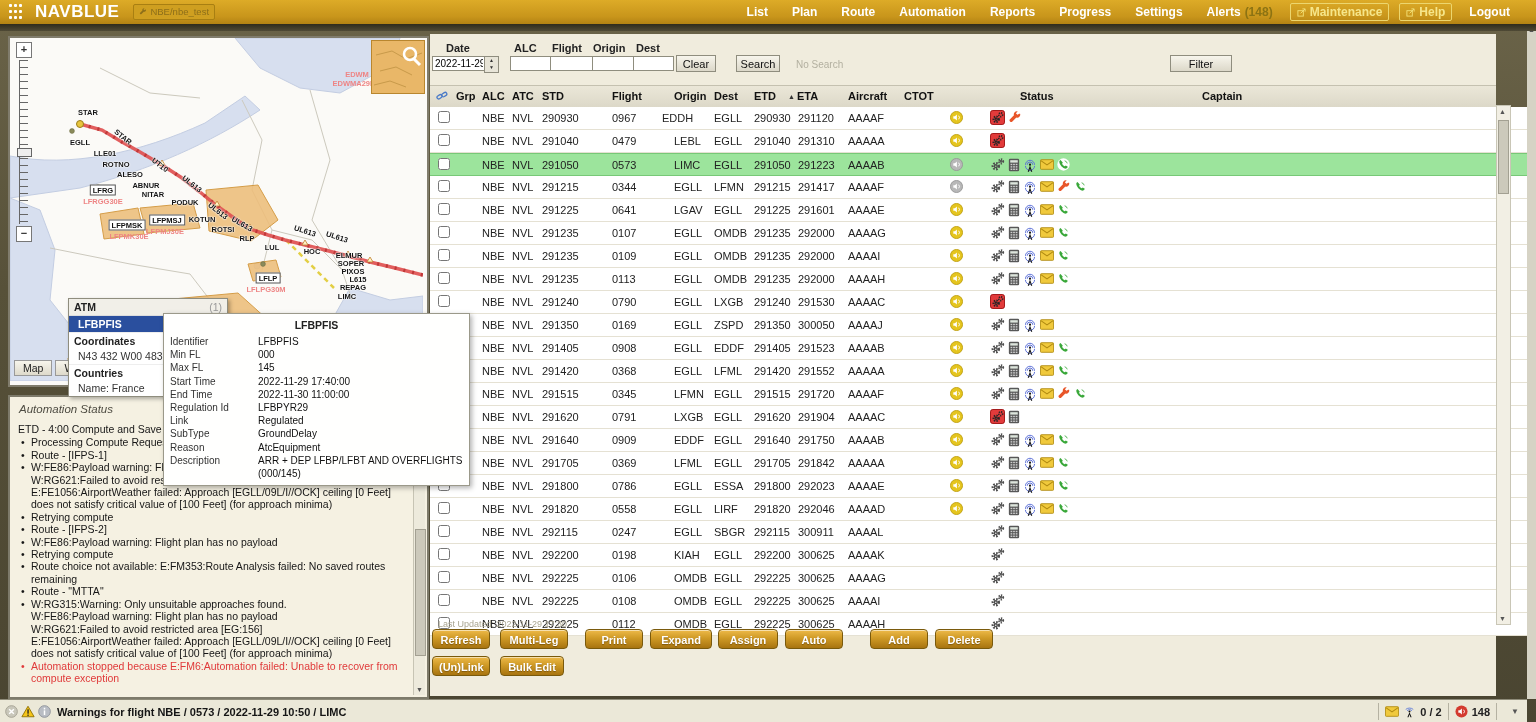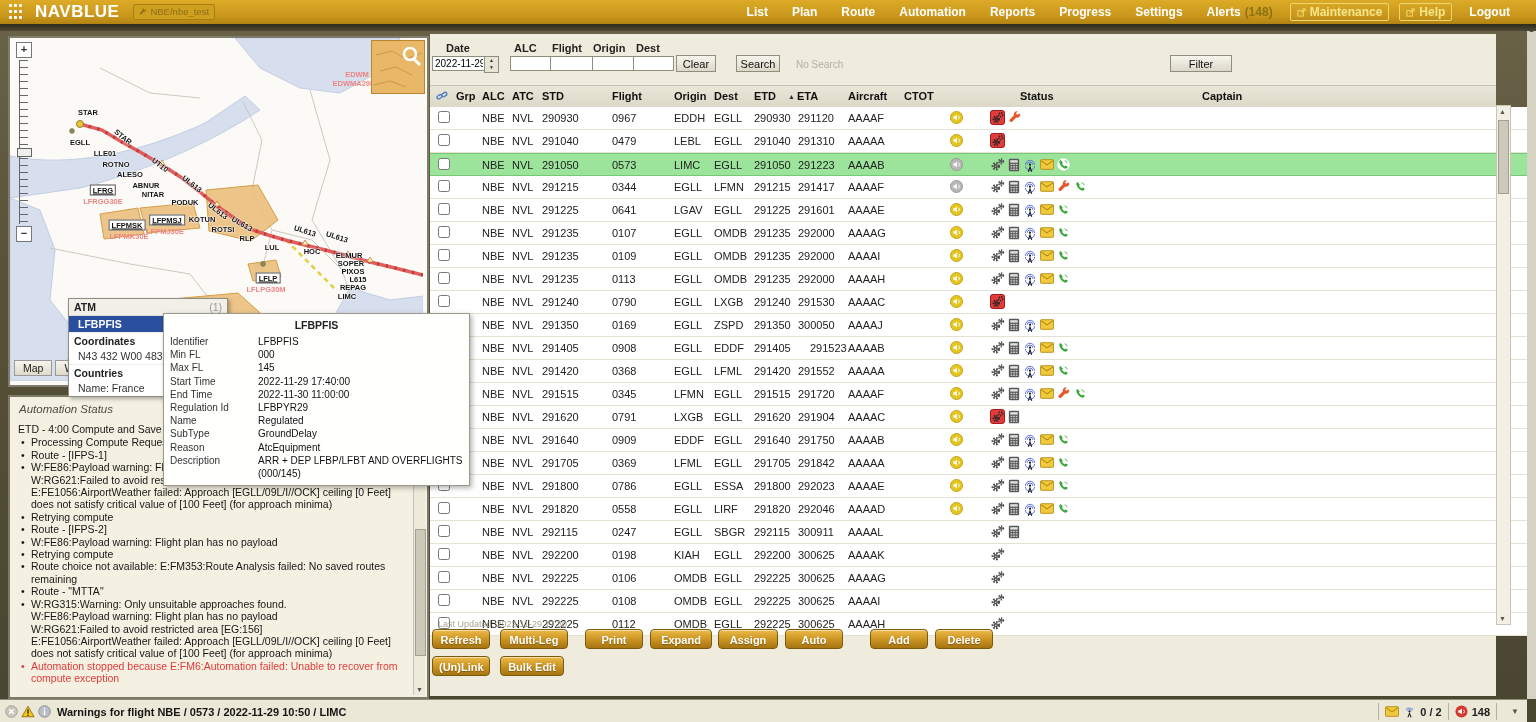--- a/index.html
+++ b/index.html
@@ -21,21 +21,21 @@
   .nav-count{color:#8c7313;font-weight:bold;margin-left:4px;}
   .nav-boxed{border:1px solid #ecd66e;border-radius:2px;color:#f6e68a;margin:0 5px;padding:1px 6px;display:flex;align-items:center;gap:4px;}
   
   .panel{position:absolute;background:#f2eee0;}
   
   .map{left:8px;top:36px;width:417px;height:347px;border:2px solid #807c6c;background:#fbfaf7;z-index:2;overflow:hidden;}
   .map svg.base{position:absolute;left:0;top:0;}
   .wp{position:absolute;transform:translate(-50%,-50%);font-size:7.5px;font-weight:bold;color:#141414;
     text-shadow:0 0 2px #fff,0 0 2px #fff,0 0 1px #fff;white-space:nowrap;}
   .wpbox{position:absolute;transform:translate(-50%,-50%);font-size:7.5px;font-weight:bold;color:#111;
-    background:#fff;border:1px solid #555;padding:0 2px;white-space:nowrap;text-decoration:underline;}
+    background:#fff;border:1px solid #555;padding:0 2px;white-space:nowrap;}
   .wppink{position:absolute;transform:translate(-50%,-50%);font-size:7.5px;font-weight:bold;color:#ee8585;white-space:nowrap;}
   .zoomctl{position:absolute;left:6px;top:4px;width:16px;z-index:5;}
   .zbtn{width:14px;height:14px;background:#fff;border:1px solid #777;color:#333;font-size:11px;line-height:12px;
     text-align:center;font-weight:bold;cursor:pointer;}
   .zruler{margin:2px 0 2px 3px;width:8px;height:164px;border-left:1px solid #666;
     background:repeating-linear-gradient(to bottom,#666 0 1px,transparent 1px 7px);}
   .zhandle{position:absolute;left:1px;top:106px;width:13px;height:7px;background:#eee;border:1px solid #666;cursor:grab;}
   .maptabs{position:absolute;left:4px;top:322px;display:flex;gap:3px;z-index:5;}
   .maptab{background:linear-gradient(#f7f5ec,#dedacb);border:1px solid #999;font-size:10.5px;padding:1px 8px;color:#222;cursor:pointer;}
   .overview{position:absolute;right:2px;top:2px;width:52px;height:52px;background:#e9b768;border:1px solid #b9862e;z-index:5;cursor:pointer;}
@@ -360,21 +360,21 @@
         <span class="hcell" style="left: 590px;"><span>Status</span></span>
         <span class="hcell" style="left: 772px;"><span>Captain</span></span>
       </div>
     <div class="rows" id="rows">
         <div class="trow">
           <input type="checkbox" class="rcheck" style="">
           <span class="tcell" style="left: 52px;">NBE</span>
           <span class="tcell" style="left: 82px;">NVL</span>
           <span class="tcell" style="left: 112px;">290930</span>
           <span class="tcell" style="left: 182px;">0967</span>
-          <span class="tcell" style="left: 244px;">EDDH</span>
+          <span class="tcell" style="left: 232px;">EDDH</span>
           <span class="tcell" style="left: 284px;">EGLL</span>
           <span class="tcell" style="left: 324px;">290930</span>
           <span class="tcell" style="left: 368px;">291120</span>
           <span class="tcell" style="left: 418px;">AAAAF</span>
           <span class="icon spk">
             <svg width="13" height="13" viewBox="0 0 14 14">
               <circle cx="7" cy="7" r="6.5" fill="#e5c51e" stroke="#bfa011"></circle>
               <path d="M3.6 5.6h1.7l2.1-1.9v6.6l-2.1-1.9H3.6z" fill="#fff"></path>
               <path d="M9.3 5.1a2.7 2.7 0 0 1 0 3.8" fill="none" stroke="#fff"></path>
             </svg>
@@ -963,21 +963,21 @@
         </div>
         <div class="trow">
           <input type="checkbox" class="rcheck" style="">
           <span class="tcell" style="left: 52px;">NBE</span>
           <span class="tcell" style="left: 82px;">NVL</span>
           <span class="tcell" style="left: 112px;">291405</span>
           <span class="tcell" style="left: 182px;">0908</span>
           <span class="tcell" style="left: 244px;">EGLL</span>
           <span class="tcell" style="left: 284px;">EDDF</span>
           <span class="tcell" style="left: 324px;">291405</span>
-          <span class="tcell" style="left: 368px; margin-left: 12px;">291523</span>
+          <span class="tcell" style="left: 368px;">291523</span>
           <span class="tcell" style="left: 418px;">AAAAB</span>
           <span class="icon spk">
             <svg width="13" height="13" viewBox="0 0 14 14">
               <circle cx="7" cy="7" r="6.5" fill="#e5c51e" stroke="#bfa011"></circle>
               <path d="M3.6 5.6h1.7l2.1-1.9v6.6l-2.1-1.9H3.6z" fill="#fff"></path>
               <path d="M9.3 5.1a2.7 2.7 0 0 1 0 3.8" fill="none" stroke="#fff"></path>
             </svg>
           </span>
           <span class="sticons">
             <span class="icon">
@@ -1723,21 +1723,21 @@
         </div>
         <div class="reg-row">
           <span class="reg-label">End Time</span>
           <span class="reg-value">2022-11-30 11:00:00</span>
         </div>
         <div class="reg-row">
           <span class="reg-label">Regulation Id</span>
           <span class="reg-value">LFBPYR29</span>
         </div>
         <div class="reg-row">
-          <span class="reg-label">Name</span>
+          <span class="reg-label">Link</span>
           <span class="reg-value">Regulated</span>
         </div>
         <div class="reg-row">
           <span class="reg-label">SubType</span>
           <span class="reg-value">GroundDelay</span>
         </div>
         <div class="reg-row">
           <span class="reg-label">Reason</span>
           <span class="reg-value">AtcEquipment</span>
         </div>

